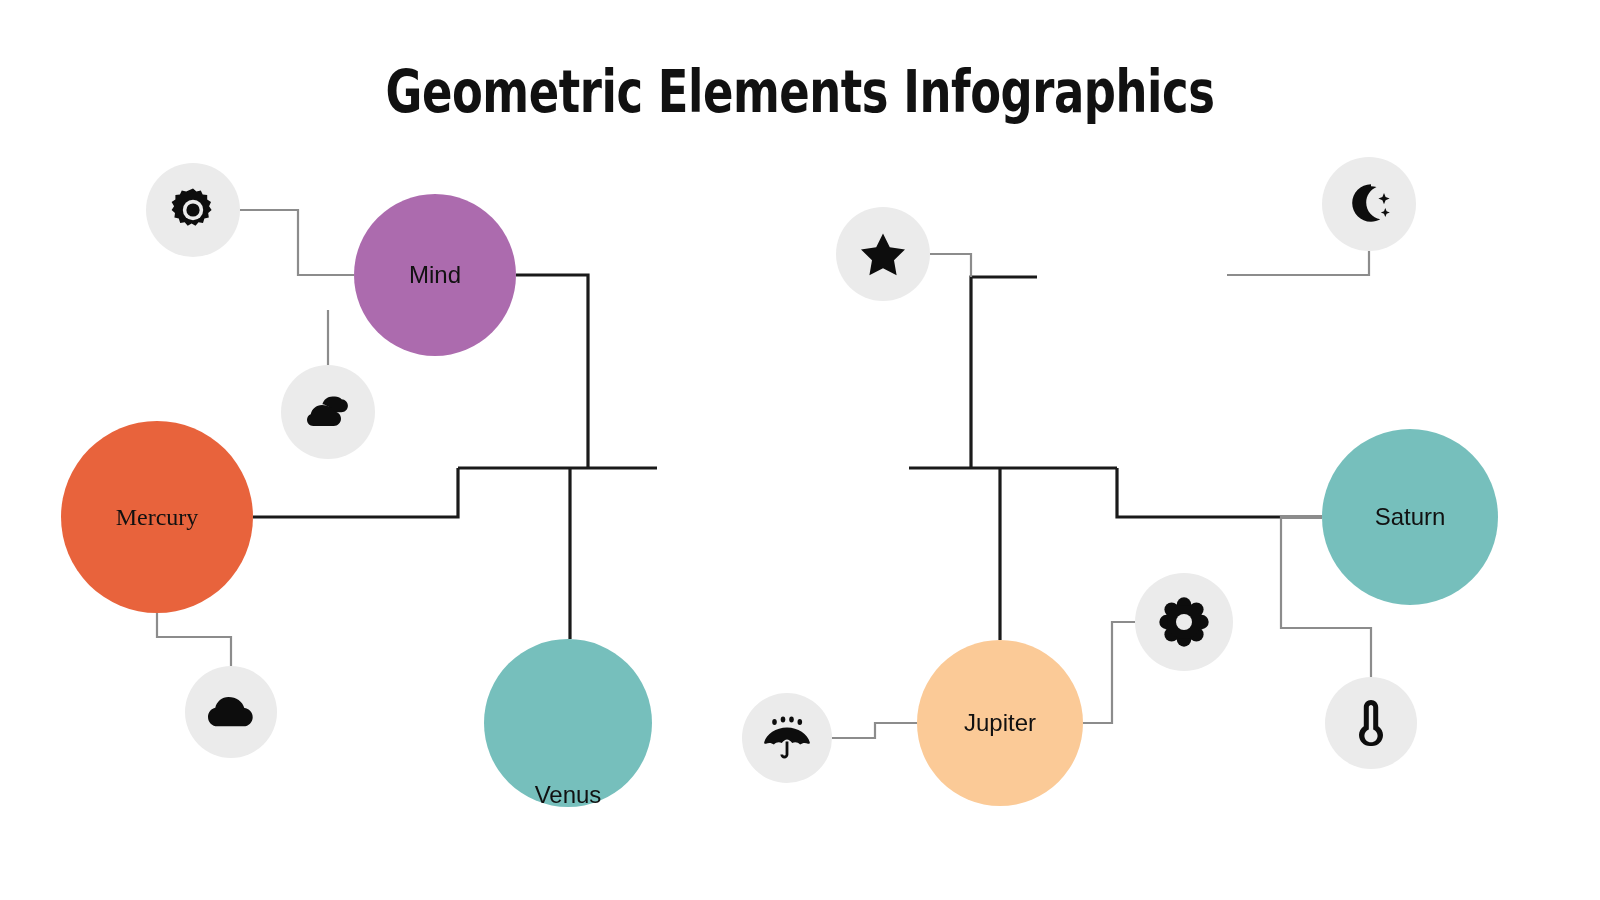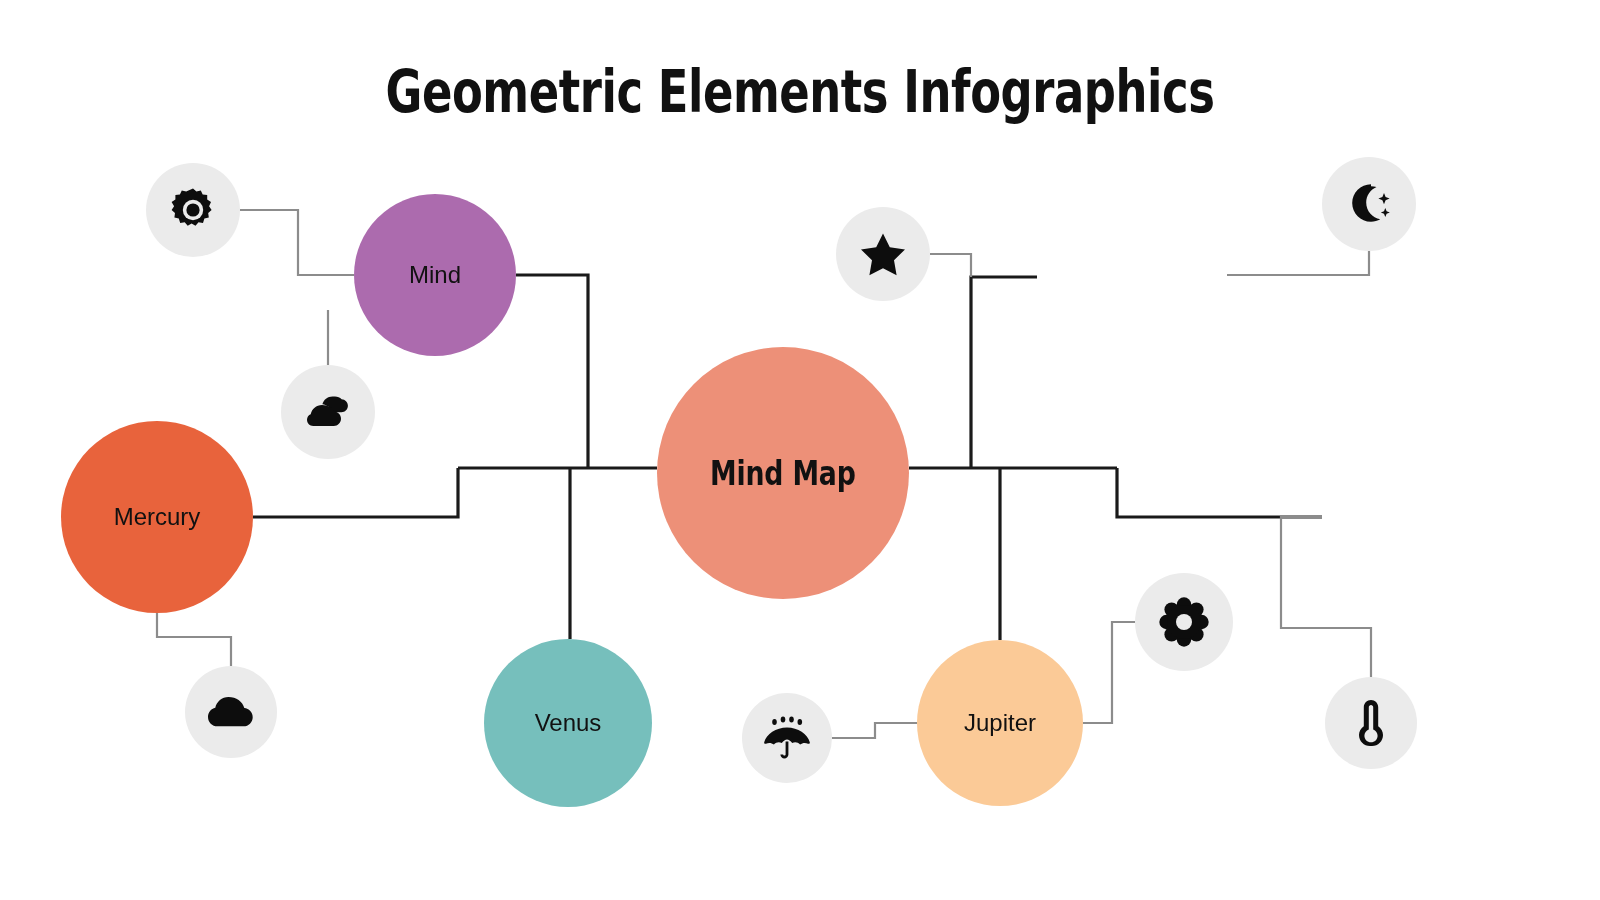--- a/index.html
+++ b/index.html
@@ -130,37 +130,37 @@
       <path d="M 1083 723 L 1112 723 L 1112 622 L 1135 622"></path>
 
       <path d="M 832 738 L 875 738 L 875 723 L 917 723"></path>
 
       <path d="M 1322 517 L 1281 517 L 1281 628 L 1371 628 L 1371 677"></path>
     </g>
   </svg>
 
   <div id="nodes">
 
-    <div class="node central" style="left:657px; top:347px; width:252px; height:252px; background:#ed9078;">
-      <span class="node-label">Mind Map</span>
-    </div>
 
     <div class="node" style="left:354px; top:194px; width:162px; height:162px; background:#ac6bae;">
       <span class="node-label">Mind</span>
     </div>
 
-    <div class="node" style="left:61px; top:421px; width:192px; height:192px; background:#e8633c;">
+    <div class="node" style="left:61px; top:421px; width:192px; height:192px; background:#e8633c;font-family:Liberation Serif, serif;">
       <span class="node-label">Mercury</span>
     </div>
 
-    <div class="node" style="left:484px; top:639px; width:168px; height:168px; background:#76bfbc;">
+    <div class="node" style="left:484px; top:639px; width:168px; height:168px; background:#76bfbc;align-items:flex-end;">
       <span class="node-label">Venus</span>
     </div>
 
 
+    <div class="node" style="left:1322px; top:429px; width:176px; height:176px; background:#76bfbc;">
+      <span class="node-label">Saturn</span>
+    </div>
 
     <div class="node" style="left:917px; top:640px; width:166px; height:166px; background:#fbca97;">
       <span class="node-label">Jupiter</span>
     </div>
 
     <div class="icon-node" style="left:146px; top:163px; width:94px; height:94px;">
       <svg width="48" height="48" viewBox="0 0 48 48" fill="#0d0d0d">
         <path d="M24 2.5l3.4 3.0 4.4-1.1 1.9 4.1 4.5.6.0 4.5 3.8 2.5-1.9 4.1 2.5 3.8-3.4 3.0.6 4.5-4.4 1.1-1.4 4.3-4.5-.6-3.0 3.4-3.9-2.3-3.9 2.3-3.0-3.4-4.5.6-1.4-4.3-4.4-1.1.6-4.5-3.4-3.0 2.5-3.8L2.6 16.1l3.8-2.5.0-4.5 4.5-.6 1.9-4.1L17.2 5.5z"></path>
         <circle cx="24" cy="24" r="10.2" fill="#ebebeb"></circle>
         <circle cx="24" cy="24" r="6.6" fill="#0d0d0d"></circle>

